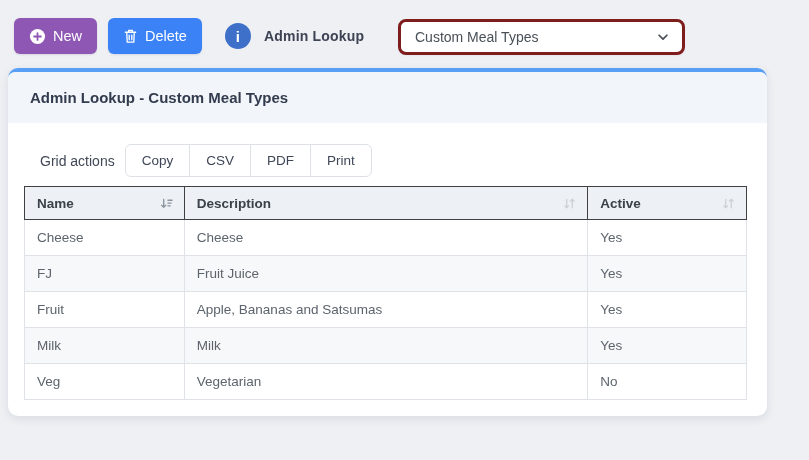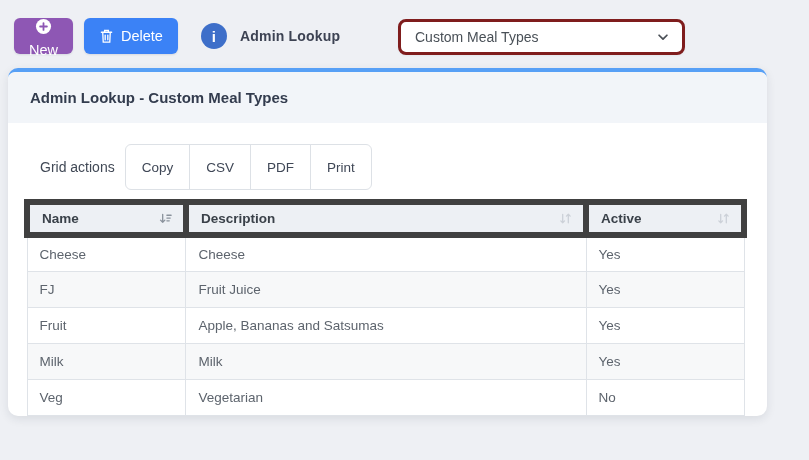--- a/index.html
+++ b/index.html
@@ -18,21 +18,21 @@
   }
   .btn {
     display: inline-flex; align-items: center; gap: 7px;
     height: 36px; padding: 0 15px;
     border: none; border-radius: 6px;
     color: #fff; font-size: 14.5px; font-weight: 500;
     font-family: "Liberation Sans", sans-serif;
     cursor: pointer;
     box-shadow: 0 1px 2px rgba(40,50,70,.12);
   }
-  .btn-new    { background: #8e57b4; flex-direction: column; }
+  .btn-new    { background: #8e57b4; }
   .btn-delete { background: #3b82f6; margin-left: 11px; }
   .icon-wrap { display: inline-flex; align-items: center; }
 
   .info-badge {
     width: 26px; height: 26px; margin-left: 23px;
     border-radius: 50%;
     background: #3e6fc9;
     color: #fff; font-weight: 700; font-size: 15px;
     display: inline-flex; align-items: center; justify-content: center;
     cursor: pointer;
@@ -84,37 +84,37 @@
     margin-left: 16px; margin-bottom: 9px;
   }
   .grid-actions-label {
     font-size: 14px; color: #414956; margin-right: 10px;
   }
   .btn-group { display: inline-flex; }
   .gbtn {
     background: #fff;
     border: 1px solid #dde1e6;
     margin-left: -1px;
-    padding: 0 16px; height: 46px;
+    padding: 0 16px; height: 33px;
     font-size: 13.5px; color: #3f4756;
     font-family: "Liberation Sans", sans-serif;
     cursor: pointer;
   }
   .gbtn:first-child { border-radius: 6px 0 0 6px; margin-left: 0; }
   .gbtn:last-child  { border-radius: 0 6px 6px 0; }
 
   
   table {
     width: 723px;
     border-collapse: collapse;
     font-size: 13.5px;
   }
   th {
     background: #edf0f4;
-    border: 6px solid #404040;
+    border: 1px solid #404040;
     padding: 0 10px 0 12px;
     height: 33px;
     text-align: left;
     color: #3a4149; font-weight: 600;
     cursor: pointer;
   }
   .th-inner { display: flex; align-items: center; justify-content: space-between; }
   td {
     border: 1px solid #dfe3e8;
     padding: 3px 12px;

